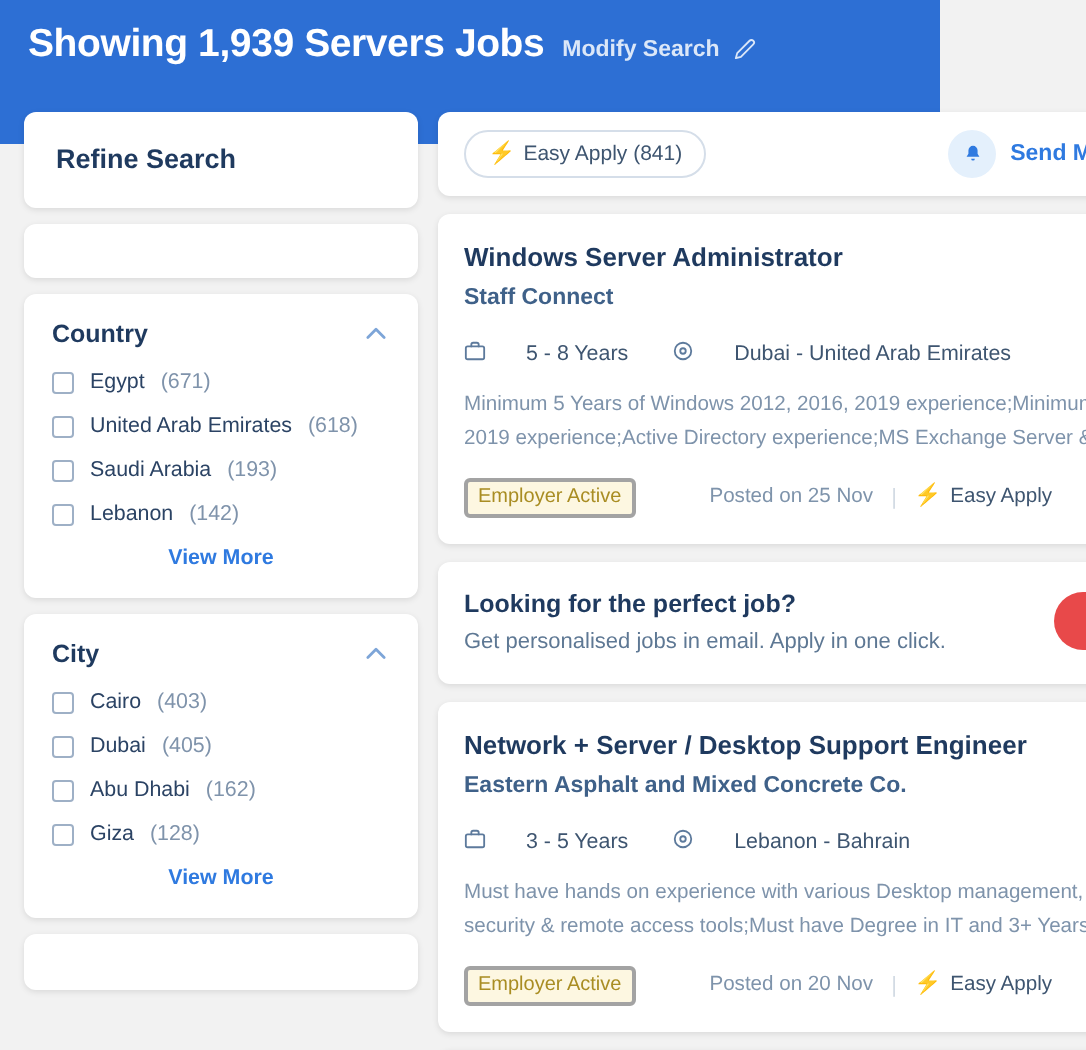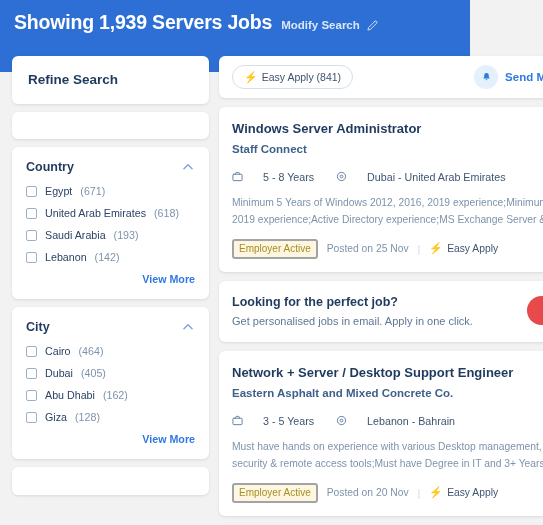--- a/index.html
+++ b/index.html
@@ -100,21 +100,21 @@
     border-radius: 2px;
     background: #fff;
   }
   .filter-label {
     font-size: 10.7px; color: #2b4364; white-space: nowrap;
   }
   .filter-count {
     font-size: 10.7px; color: #7f93ab; white-space: nowrap;
   }
   .view-more {
-    text-align: right;
+    text-align: center;
     font-size: 10.7px;
     color: #2f7ae0;
     font-weight: bold;
     cursor: pointer;
     margin-top: 2px;
   }
   .panel-collapsed { padding: 14px 14px 14px 14px; }
 
   
   .main {
@@ -194,21 +194,21 @@
     margin-top: 11px; white-space: nowrap;
   }
   .badge-active {
     background: #fdf7e1;
     border: 2px solid #a3a3a3;
     color: #a98d23;
     border-radius: 3px;
     font-size: 10px;
     padding: 2px 5px 3px 5px;
   }
-  .posted { font-size: 10.3px; color: #7e93ab; }
+  .posted { font-size: 10.3px; color: #7e93ab; margin-left: 28px; }
   .sep { color: #d3dbe4; font-size: 11px; }
   .easy-apply-inline {
     display: inline-flex; align-items: center; gap: 4px;
     font-size: 10.3px; color: #3e5570;
   }
 
   
   .promo {
     background: #ffffff;
     border-radius: 6px;
@@ -310,21 +310,21 @@
           <div class="panel-head-title">City</div>
           <span class="chev">
             <svg width="14" height="14" viewBox="0 0 24 24" fill="none" stroke="#7da5d8" stroke-width="2.4" stroke-linecap="round" stroke-linejoin="round">
                 <polyline points="5 15 12 8 19 15"></polyline>
               </svg>
           </span>
         </div>
         <div class="filter-row">
           <span class="cbox"></span>
           <span class="filter-label">Cairo</span>
-          <span class="filter-count">(464)</span>
+          <span class="filter-count">(403)</span>
         </div>
         <div class="filter-row">
           <span class="cbox"></span>
           <span class="filter-label">Dubai</span>
           <span class="filter-count">(405)</span>
         </div>
         <div class="filter-row">
           <span class="cbox"></span>
           <span class="filter-label">Abu Dhabi</span>
           <span class="filter-count">(162)</span>

